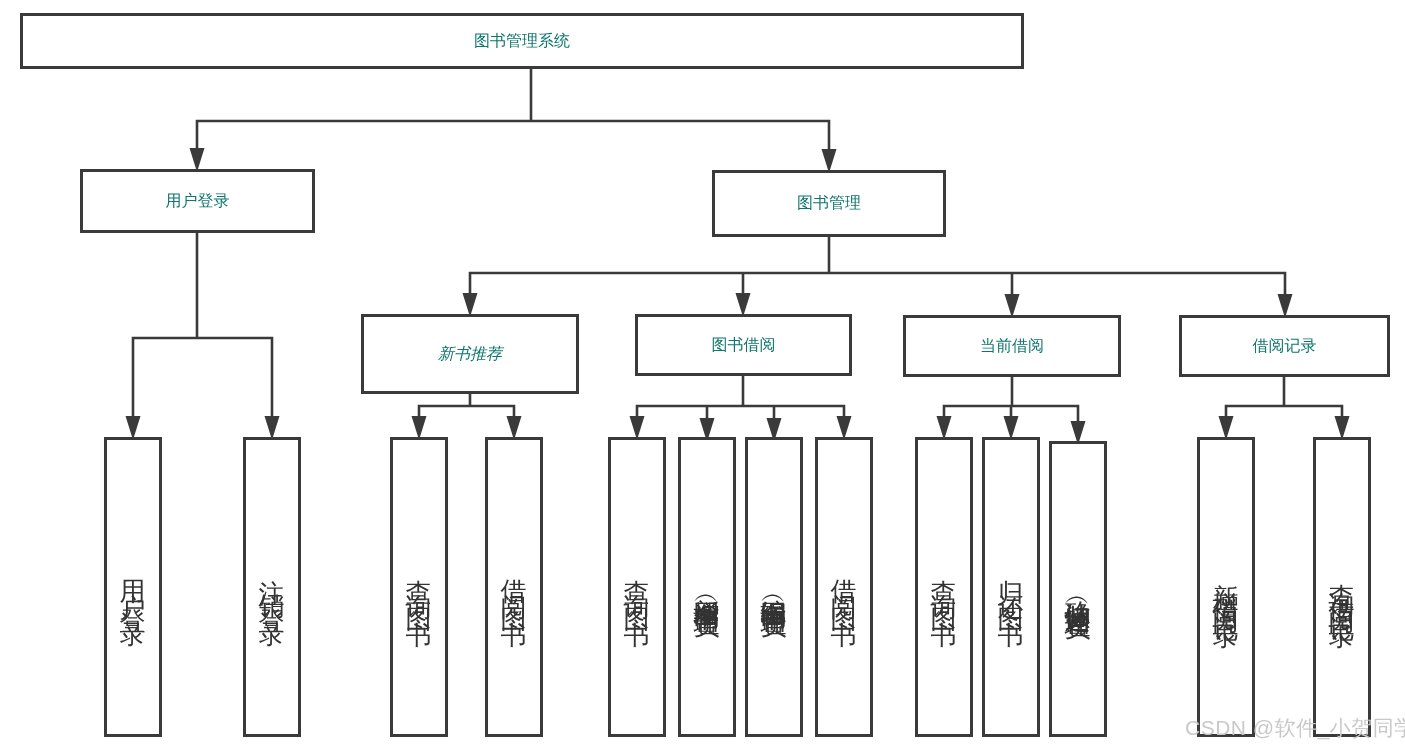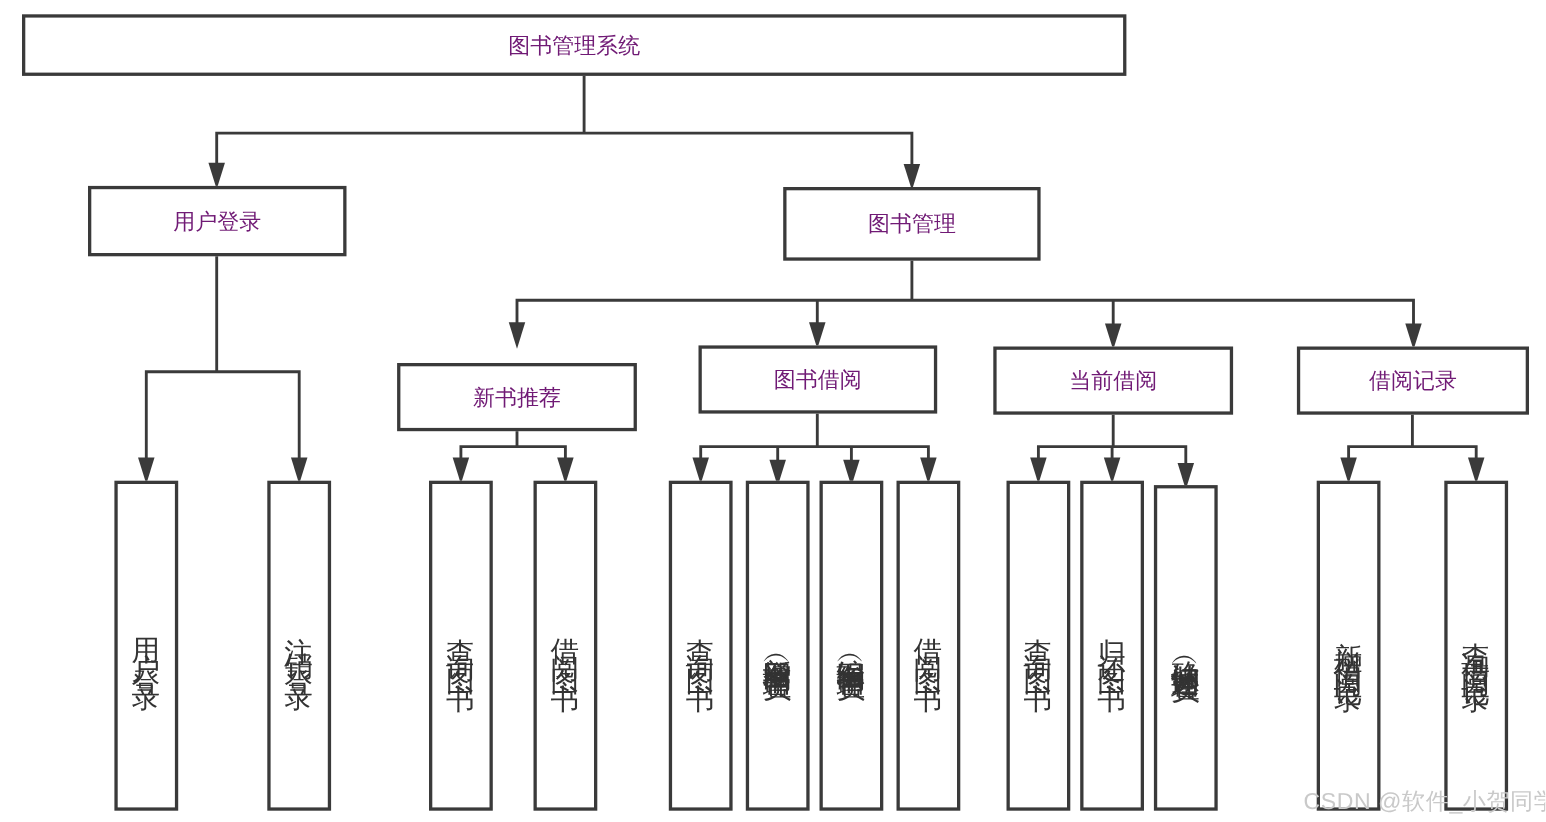--- a/index.html
+++ b/index.html
@@ -4,21 +4,21 @@
 <style>
   html,body{margin:0;padding:0;background:#fff;}
   #canvas{
     position:relative;width:1405px;height:747px;background:#ffffff;overflow:hidden;
     font-family:"Liberation Sans","DejaVu Sans",sans-serif;color:#333333;
   }
   #wires{position:absolute;left:0;top:0;width:1405px;height:747px;}
   .node{
     position:absolute;box-sizing:border-box;background:#ffffff;
     border:3px solid #3a3a3a;display:flex;align-items:center;justify-content:center;
-    font-size:20px;color:#701a75;
+    font-size:16px;color:#0f766e;
   }
   .leaf{
     position:absolute;box-sizing:border-box;background:#ffffff;
     border:3px solid #3a3a3a;display:flex;align-items:center;justify-content:center;
     width:58px;height:300px;top:437px;font-size:26px;color:#333333;
   }
   .vtext{writing-mode:vertical-rl;text-orientation:mixed;line-height:1;white-space:nowrap;}
   .ls-wide{letter-spacing:14px;}
   .ls-mid{letter-spacing:8px;}
   .ls-tight{letter-spacing:2px;}
@@ -88,21 +88,21 @@
     <span>图书管理系统</span>
   </div>
 
   <div class="node" style="left:80px;top:169px;width:235px;height:64px;">
     <span>用户登录</span>
   </div>
   <div class="node" style="left:712px;top:170px;width:234px;height:67px;">
     <span>图书管理</span>
   </div>
 
-  <div class="node" style="left:361px;top:330px;width:218px;height:62px;">
+  <div class="node" style="left:361px;top:314px;width:218px;height:80px;font-style:italic;">
     <span>新书推荐</span>
   </div>
   <div class="node" style="left:903px;top:315px;width:218px;height:62px;">
     <span>当前借阅</span>
   </div>
   <div class="node" style="left:635px;top:314px;width:217px;height:62px;">
     <span>图书借阅</span>
   </div>
   <div class="node" style="left:1179px;top:315px;width:211px;height:62px;">
     <span>借阅记录</span>

